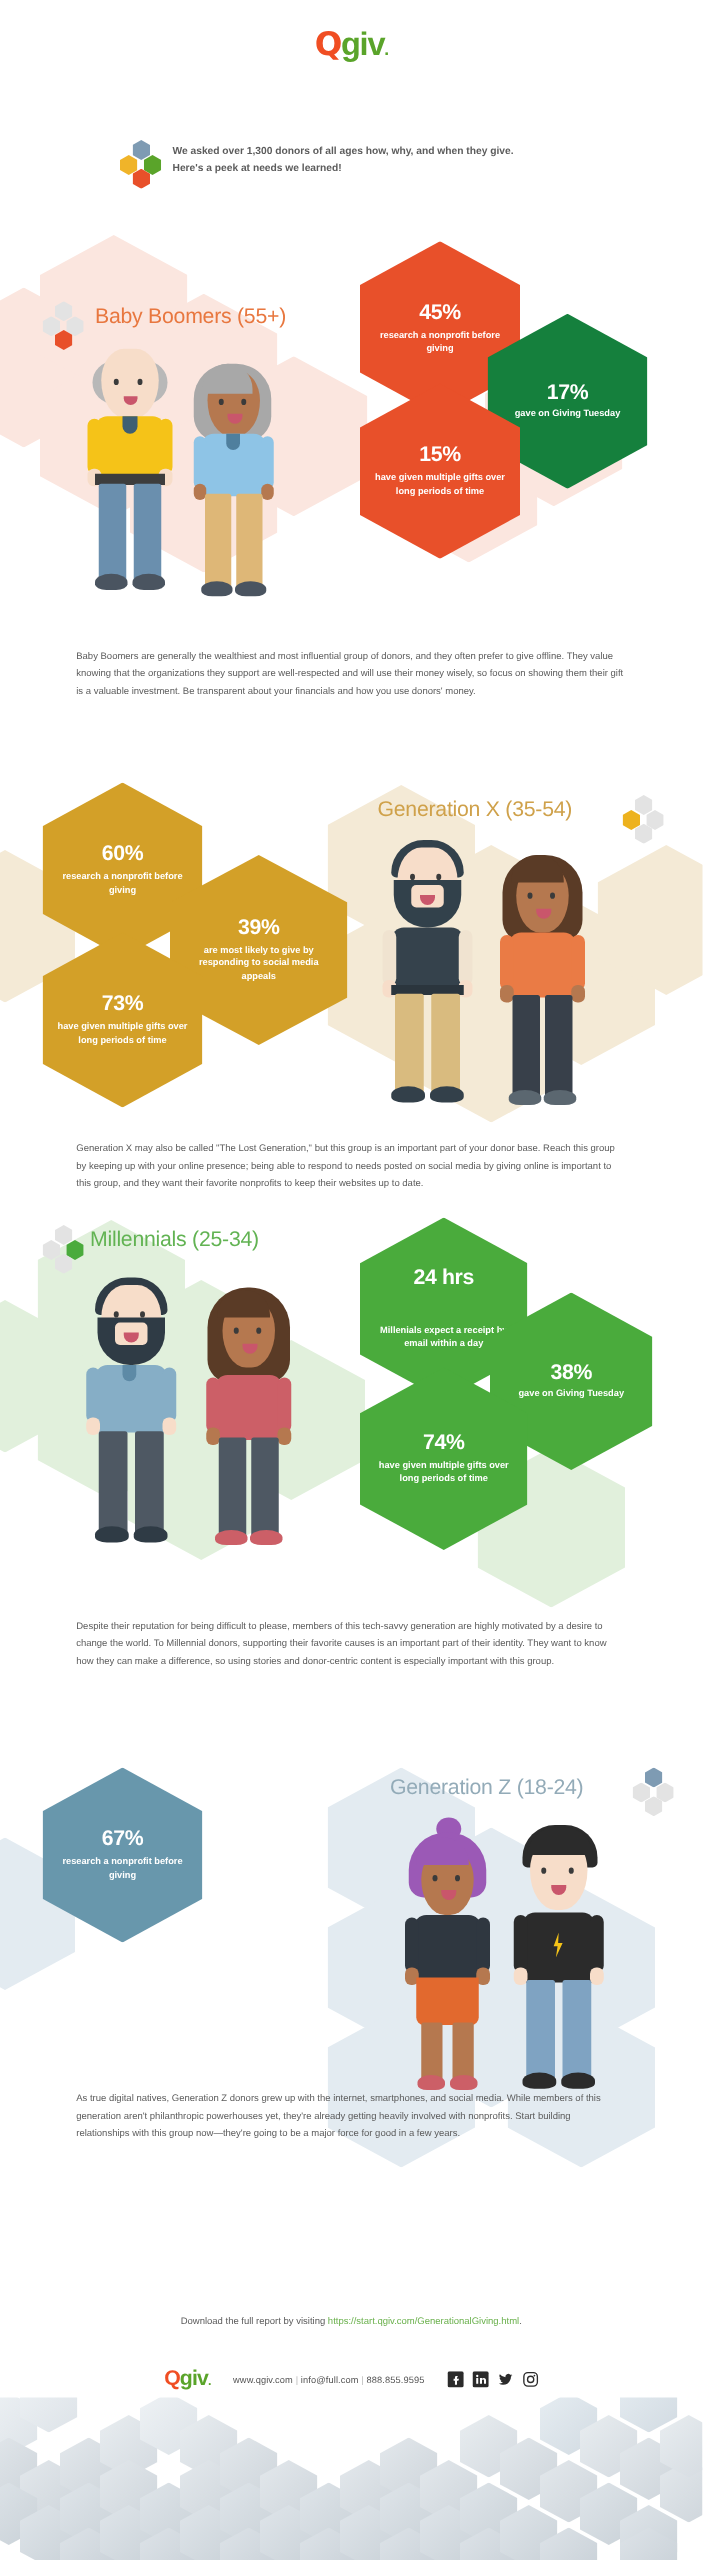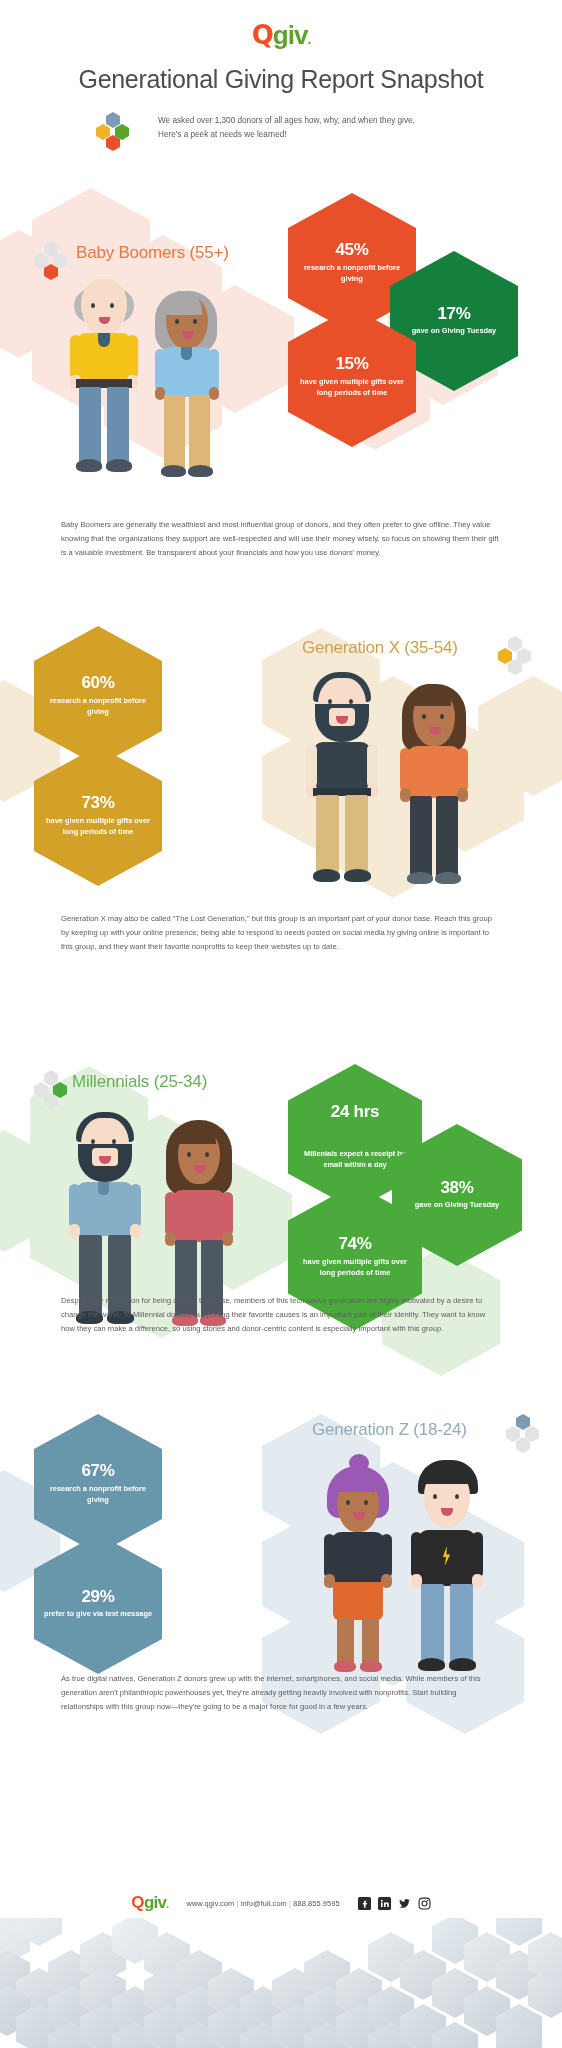--- a/index.html
+++ b/index.html
@@ -16,21 +16,21 @@
   .logo{ display:inline-block; font-size:26px; font-weight:bold; letter-spacing:-1px; line-height:1; }
   .logo .q{ color:#f04e23; font-family:"DejaVu Sans", sans-serif; }
   .logo .giv{ color:#5aa42a; }
   .logo .dot{ color:#5aa42a; font-size:14px; }
 
   .main-title{
     position:absolute; top:65px; left:0; width:562px; text-align:center;
     font-size:25px; font-weight:normal; color:#4d4d4d; letter-spacing:-0.3px;
   }
 
-  .intro{ position:absolute; top:112px; left:96px; width:400px; display:flex; gap:28px; align-items:flex-start; }
+  .intro{ position:absolute; top:112px; left:96px; width:400px; display:flex; gap:8px; align-items:flex-start;font-weight:bold; }
   .intro-text{ font-size:8.2px; line-height:1.75; color:#5c5c5c; padding-top:2px;}
 
   
   .hexcluster{ position:relative; width:34px; height:38px; flex:0 0 34px; }
   .hx{ position:absolute; width:14px; height:16px; }
   .hx i{ display:block; width:100%; height:100%;
      clip-path:polygon(50% 0%,100% 25%,100% 75%,50% 100%,0% 75%,0% 25%); }
 
   
   .section{ position:absolute; left:0; width:562px; }
@@ -74,21 +74,20 @@
 <body>
 
 <div class="page">
 
   <div class="logo-wrap">
     <span class="logo">
       <span class="q">Q</span><span class="giv">giv</span><span class="dot">.</span>
     </span>
   </div>
 
-  <h1 class="main-title">Generational Giving Report Snapshot</h1>
 
   <div class="intro">
     <div class="hexcluster">
       <div class="hx" style="left:10px; top:0;">
           <i style="background:#7e9bb3;"></i>
         </div>
       <div class="hx" style="left:0px; top:12px;">
           <i style="background:#f0b429;"></i>
         </div>
       <div class="hx" style="left:19px; top:12px;">
@@ -245,29 +244,33 @@
       <div class="p-leg" style="left:12px; top:122px; width:22px; height:82px; background:#38404a;"></div>
       <div class="p-leg" style="left:38px; top:122px; width:22px; height:82px; background:#38404a;"></div>
       <div class="p-shoe" style="left:9px;  top:198px; width:26px; height:12px; background:#5b6770;"></div>
       <div class="p-shoe" style="left:37px; top:198px; width:26px; height:12px; background:#5b6770;"></div>
     </div>
 
     <div class="stat" style="left:34px; top:8px; width:128px; height:140px; background:#d3a028;">
       <div class="big">60%</div>
       <div class="lbl">research a nonprofit before giving</div>
     </div>
+    <div class="stat" style="left:136px; top:66px; width:142px; height:152px; background:#d3a028;">
+      <div class="big">39%</div>
+      <div class="lbl">are most likely to give by responding to social media appeals</div>
+    </div>
     <div class="stat" style="left:34px; top:128px; width:128px; height:140px; background:#d3a028;">
       <div class="big">73%</div>
       <div class="lbl">have given multiple gifts over long periods of time</div>
     </div>
   </div>
 
   <p class="para" style="top:912px;">Generation X may also be called "The Lost Generation," but this group is an important part of your donor base. Reach this group by keeping up with your online presence; being able to respond to needs posted on social media by giving online is important to this group, and they want their favorite nonprofits to keep their websites up to date.</p>
 
-  <div class="section" style="top:1052px; height:420px;">
+  <div class="section" style="top:962px; height:420px;">
     <div class="hexbg" style="left:-52px; top:78px;  width:112px; height:122px; background:#e1f0dc;"></div>
     <div class="hexbg" style="left:30px;  top:14px;  width:118px; height:128px; background:#e1f0dc;"></div>
     <div class="hexbg" style="left:30px;  top:110px; width:118px; height:128px; background:#e1f0dc;"></div>
     <div class="hexbg" style="left:102px; top:62px;  width:118px; height:128px; background:#e1f0dc;"></div>
     <div class="hexbg" style="left:102px; top:158px; width:118px; height:128px; background:#e1f0dc;"></div>
     <div class="hexbg" style="left:174px; top:110px; width:118px; height:128px; background:#e1f0dc;"></div>
     <div class="hexbg" style="left:382px; top:196px; width:118px; height:128px; background:#e1f0dc;"></div>
 
     <div class="hexcluster" style="position:absolute; left:34px; top:18px;">
       <div class="hx" style="left:10px; top:0;">
@@ -401,28 +404,27 @@
       <div class="p-leg" style="left:11px; top:132px; width:23px; height:80px; background:#7fa3c2;"></div>
       <div class="p-leg" style="left:40px; top:132px; width:23px; height:80px; background:#7fa3c2;"></div>
       <div class="p-shoe" style="left:8px;  top:206px; width:27px; height:13px; background:#2b2b2b;"></div>
       <div class="p-shoe" style="left:39px; top:206px; width:27px; height:13px; background:#2b2b2b;"></div>
     </div>
 
     <div class="stat" style="left:34px; top:22px; width:128px; height:140px; background:#6897ac;">
       <div class="big">67%</div>
       <div class="lbl">research a nonprofit before giving</div>
     </div>
-    <div class="stat" style="left:34px; top:142px; width:128px; height:140px; background:#6897ac;">
-      <div class="big">29%</div>
-      <div class="lbl">prefer to give via text message</div>
-    </div>
   </div>
 
   <p class="para" style="top:1672px;">As true digital natives, Generation Z donors grew up with the internet, smartphones, and social media. While members of this generation aren't philanthropic powerhouses yet, they're already getting heavily involved with nonprofits. Start building relationships with this group now—they're going to be a major force for good in a few years.</p>
 
+  <div class="foot-link">
+    <span>Download the full report by visiting </span><a href="#">https://start.qgiv.com/GenerationalGiving.html</a><span>.</span>
+  </div>
 
   <div class="foot-bar">
     <span class="foot-logo">
       <span style="color:#f04e23;">Q</span><span style="color:#5aa42a;">giv</span><span style="color:#5aa42a;font-size:10px;">.</span>
     </span>
     <span class="foot-contact">
       <span>www.qgiv.com</span>
       <span style="color:#b9b9b9;">|</span>
       <span>info@full.com</span>
       <span style="color:#b9b9b9;">|</span>

